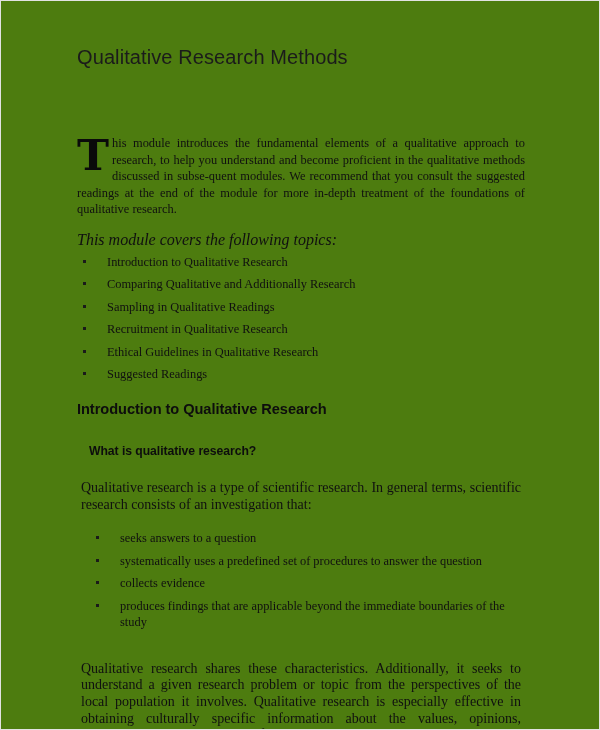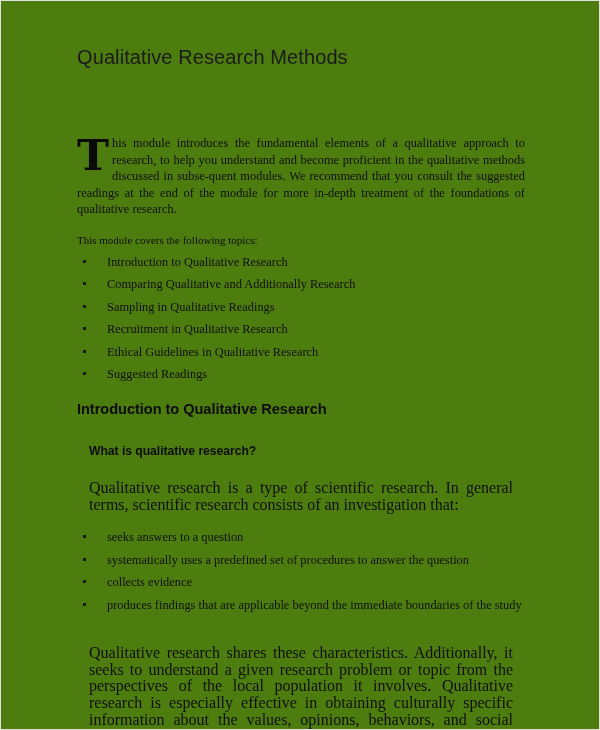--- a/index.html
+++ b/index.html
@@ -51,23 +51,24 @@
     font-size: 43px;
     line-height: 35px;
     padding: 2px 3px 0 0;
     margin-top: 1px;
     color: #0a0a0a;
   }
 
   .lead-in {
     margin: 0;
     padding-top: 14px;
-    font-size: 11px;
+    font-size: 16px;
     line-height: 16.6px;
     color: #101010;
+    font-style: italic;
   }
 
   ul.topics {
     list-style: none;
     margin: 0;
     padding: 5px 0 0 0;
   }
   ul.topics li {
     position: relative;
     padding-left: 30px;
@@ -102,34 +103,34 @@
     font-size: 12.2px;
     font-weight: 700;
     color: #0d0d0d;
     margin: 12px;
     padding-top: 14px;
     line-height: 1.25;
     letter-spacing: -0.05px;
   }
 
   p.body-text {
-    margin: 12px;
+    margin: 4px;
     padding-top: 9px;
-    font-size: 16px;
+    font-size: 14px;
     line-height: 16.6px;
     text-align: justify;
     color: #101010;
   }
   p.body-text.tight {
     padding-top: 7px;
   }
 
   ul.criteria {
     list-style: none;
-    margin: 0;
+    margin: 13px;
     padding: 4px 0 0 0;
   }
   ul.criteria li {
     position: relative;
     padding-left: 30px;
     font-size: 12.4px;
     line-height: 16px;
     margin-bottom: 6.5px;
     color: #101010;
   }

